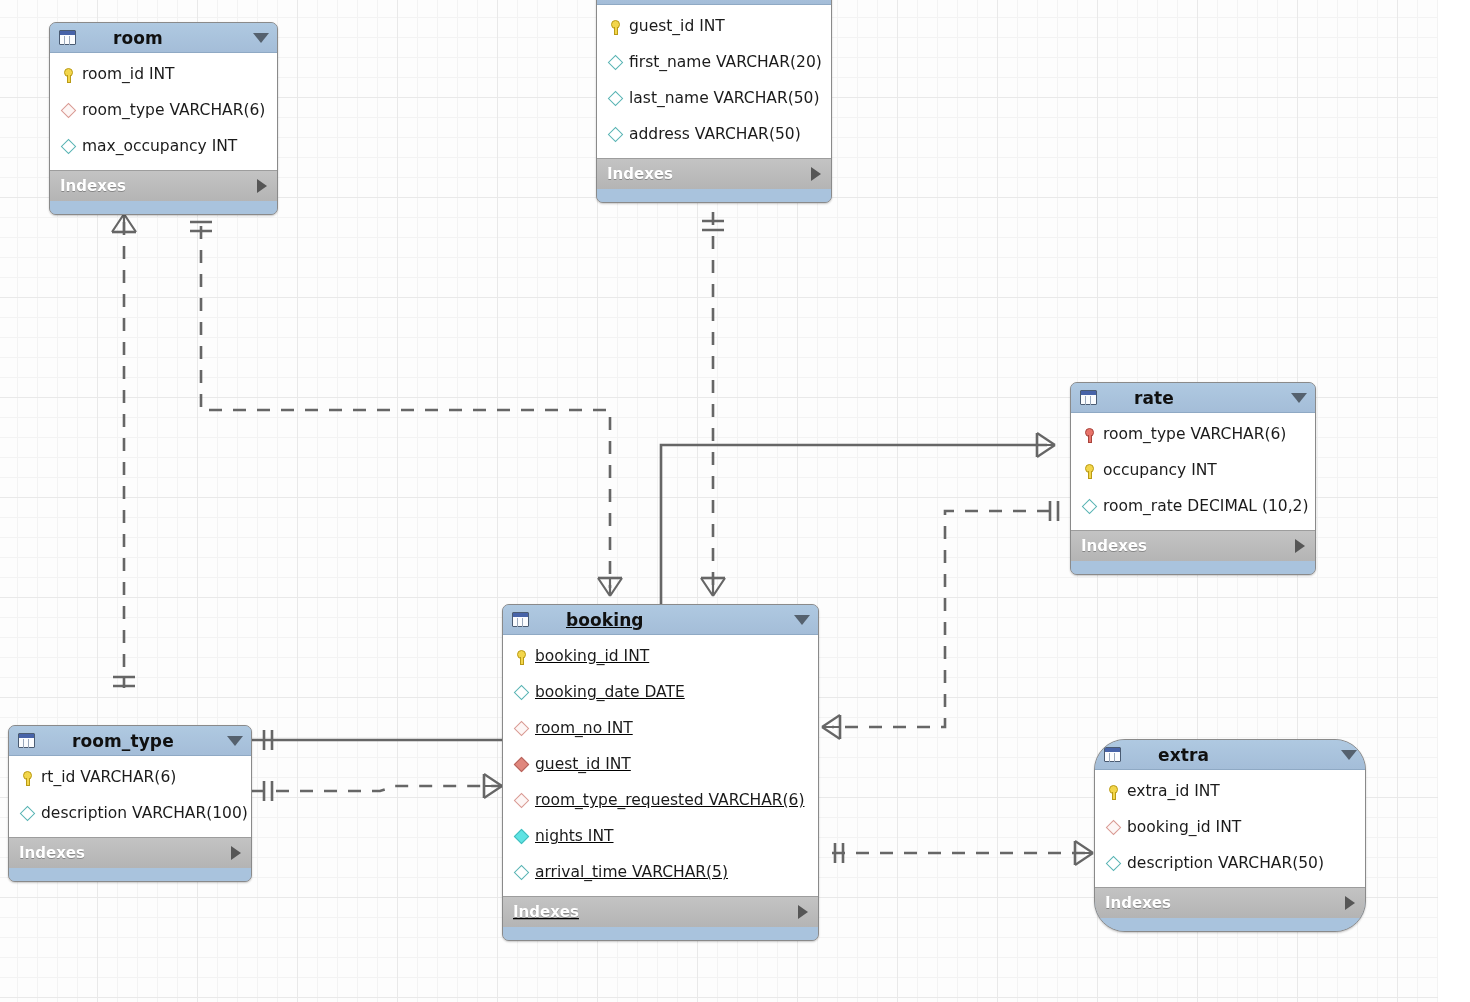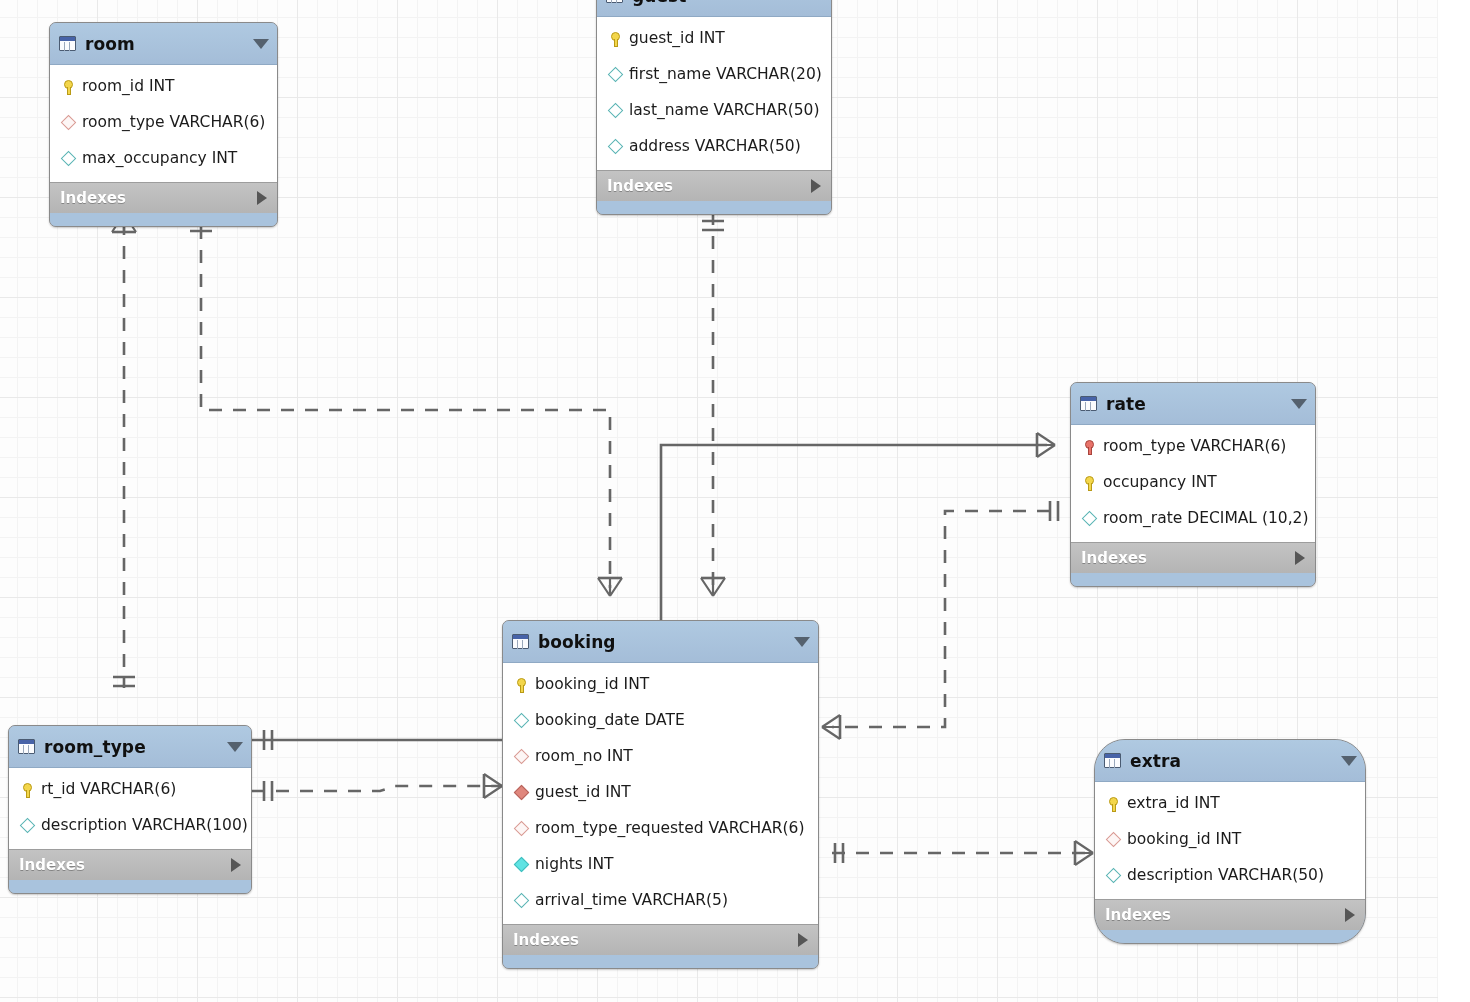--- a/index.html
+++ b/index.html
@@ -30,25 +30,26 @@
   .tbl{
     position:absolute;z-index:5;
     border:1px solid #8a8a8a;
     border-radius:7px;
     background:#a9c3dd;
     box-shadow:0 1px 2px rgba(0,0,0,.22);
     box-sizing:border-box;
     overflow:hidden;
   }
   .tbl-hdr{
-    height:42px;display:flex;align-items:center;
+    height:30px;display:flex;align-items:center;
     background:linear-gradient(to bottom,#afc9e1 0%,#a4bdd8 100%);
     padding:0 8px 0 9px;
     border-bottom:1px solid #8fa9c4;
     box-sizing:border-box;
+    gap:28px;
   }
   .tbl-ico{
     width:17px;height:15px;flex:0 0 auto;margin-right:9px;
     background:#fbfcfe;border:1px solid #4a5b72;border-radius:1px;
     position:relative;box-sizing:border-box;
   }
   .tbl-ico::before{
     content:"";position:absolute;left:0;top:0;right:0;height:4px;
     background:#4763a8;
   }
@@ -277,21 +278,21 @@
         <span class="col-txt">description VARCHAR(100)</span>
       </div>
     </div>
     <div class="idx">
       <span class="idx-lbl">Indexes</span>
       <span class="idx-arrow"></span>
     </div>
     <div class="tbl-foot"></div>
   </div>
 
-  <div class="tbl" style="left:502px;top:620px;width:317px;">
+  <div class="tbl" style="left:502px;top:604px;width:317px;text-decoration:underline;">
     <div class="tbl-hdr">
       <span class="tbl-ico"></span>
       <span class="tbl-name">booking</span>
       <span class="caret"></span>
     </div>
     <div class="cols">
       <div class="col">
         <span class="gly key"></span>
         <span class="col-txt">booking_id INT</span>
       </div>

